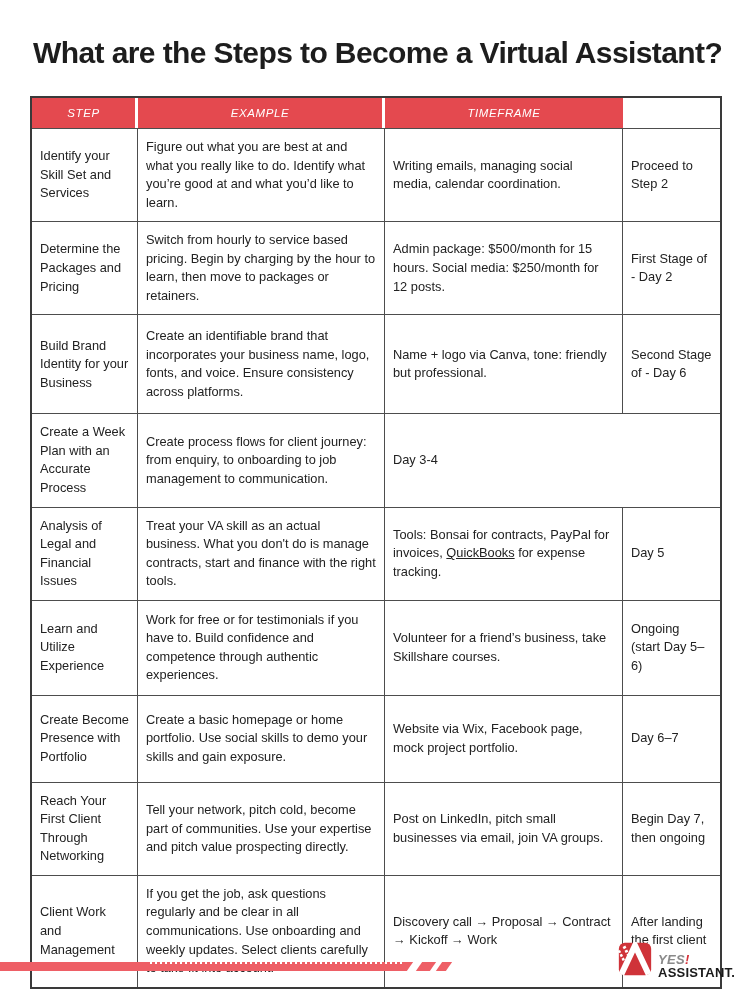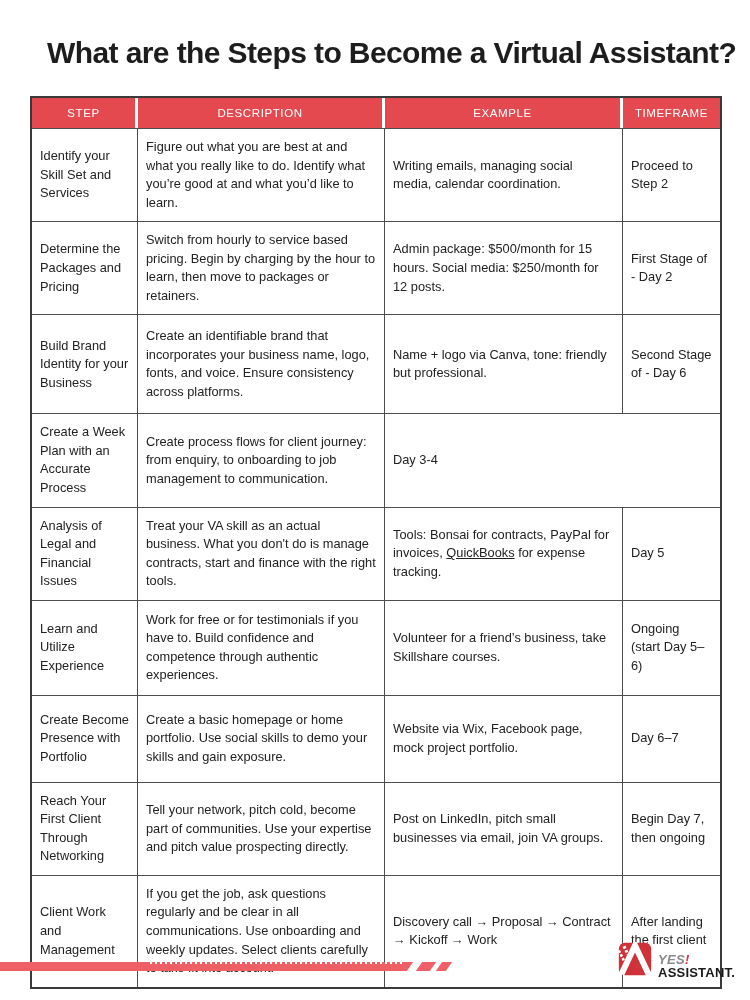--- a/index.html
+++ b/index.html
@@ -7,21 +7,21 @@
   body { font-family: "Liberation Sans", sans-serif; }
   .page {
     position: relative;
     width: 750px;
     height: 1000px;
     background: #ffffff;
     overflow: hidden;
   }
   .title {
     position: absolute;
-    left: 47px;
+    left: 33px;
     top: 36px;
     width: 700px;
     font-size: 30px;
     font-weight: 600;
     letter-spacing: -0.6px;
     color: #1d1d1d;
   }
   .va-table {
     position: absolute;
     left: 30px;
@@ -37,20 +37,21 @@
   .thead { height: 30px; }
   .thead .hcell {
     background: #e4494f;
     color: #ffffff;
     font-size: 11.5px;
     letter-spacing: 0.6px;
     font-weight: 400;
     display: flex;
     align-items: center;
     justify-content: center;
+    font-style: italic;
   }
   .thead .hcell:not(:last-child) { border-right: 3px solid #ffffff; }
   .tbody-row { border-top: 1px solid #4d4d4d; }
   .tbody-row .cell {
     display: flex;
     align-items: center;
     padding: 9px 8px;
     font-size: 12.8px;
     line-height: 1.45;
     color: #222222;
@@ -120,21 +121,20 @@
 <body>
 
 <div class="page">
 
   <h1 class="title">What are the Steps to Become a Virtual Assistant?</h1>
 
   <div class="va-table">
 
     <div class="trow thead">
       <div class="hcell">STEP</div>
-      <div class="hcell">DESCRIPTION</div>
       <div class="hcell">EXAMPLE</div>
       <div class="hcell">TIMEFRAME</div>
     </div>
 
     <div class="trow tbody-row">
       <div class="cell r1">
           <span class="cell-text">Identify your Skill Set and Services</span>
         </div>
       <div class="cell r1">
           <span class="cell-text">Figure out what you are best at and what you really like to do. Identify what you’re good at and what you’d like to learn.</span>

